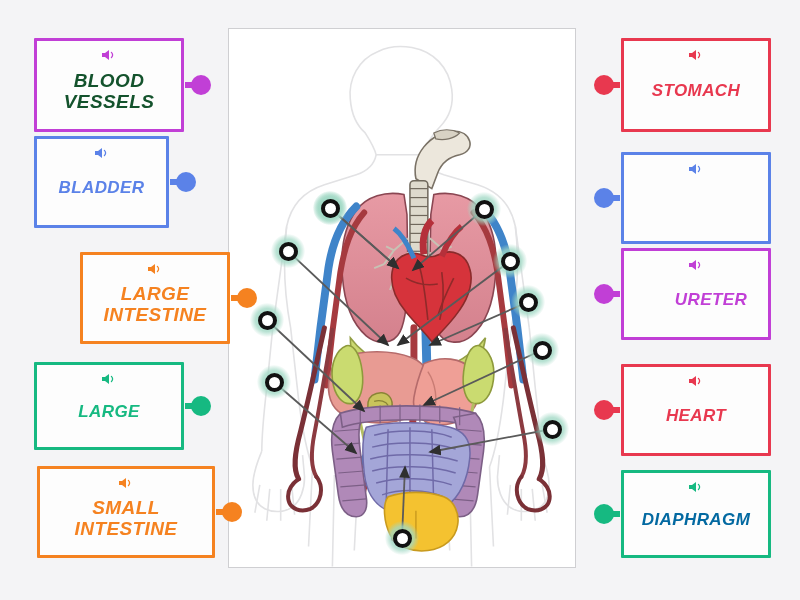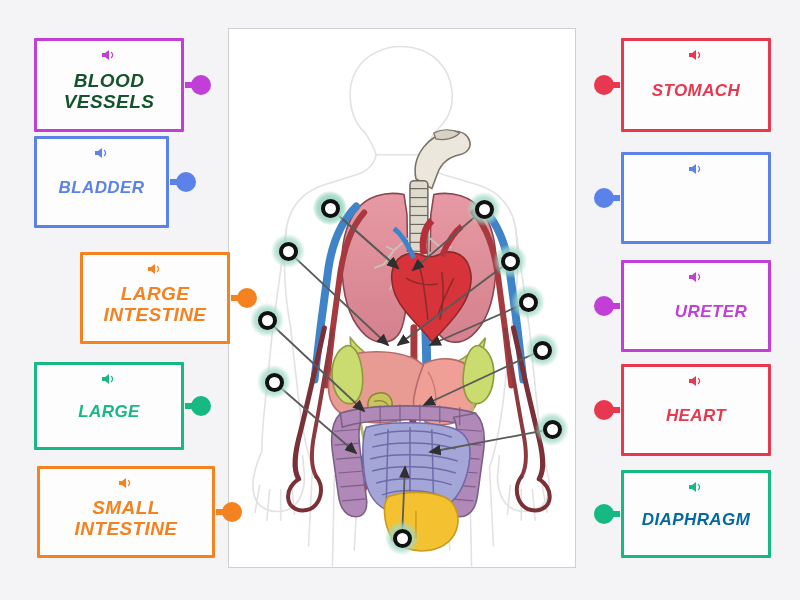--- a/index.html
+++ b/index.html
@@ -485,21 +485,21 @@
       <div class="card right" style="left: 621px; top: 152px; width: 150px; height: 92px; border-color: rgb(91, 130, 232);">
         <svg viewBox="0 0 18 14" class="speaker">
           <path d="M2 5 H5 L9 2 V12 L5 9 H2 Z" fill="#5b82e8"></path>
           <path d="M11.4 4.4 C13 6 13 8 11.4 9.6" fill="none" stroke="#5b82e8" stroke-width="1.3" stroke-linecap="round"></path>
         </svg>
         <div class="connector">
           <div class="stub" style="background: rgb(91, 130, 232);"></div>
           <div class="knob" style="background: rgb(91, 130, 232);"></div>
         </div>
       </div>
-      <div class="card right" style="left: 621px; top: 260px; width: 150px; height: 92px; border-color: rgb(193, 63, 214); padding-left: 30px;">
+      <div class="card right" style="left: 621px; top: 248px; width: 150px; height: 92px; border-color: rgb(193, 63, 214); padding-left: 30px;">
         <svg viewBox="0 0 18 14" class="speaker">
           <path d="M2 5 H5 L9 2 V12 L5 9 H2 Z" fill="#c13fd6"></path>
           <path d="M11.4 4.4 C13 6 13 8 11.4 9.6" fill="none" stroke="#c13fd6" stroke-width="1.3" stroke-linecap="round"></path>
         </svg>
         <div class="label" style="color: rgb(193, 63, 214);">URETER</div>
         <div class="connector">
           <div class="stub" style="background: rgb(193, 63, 214);"></div>
           <div class="knob" style="background: rgb(193, 63, 214);"></div>
         </div>
       </div>

